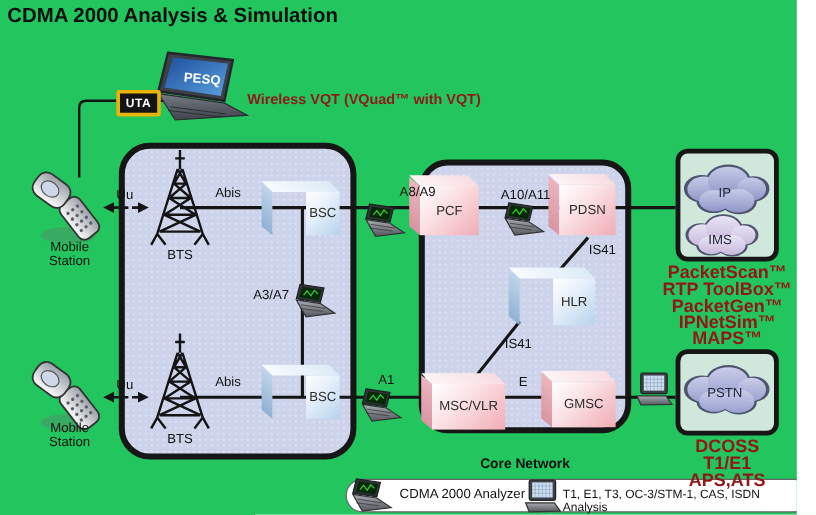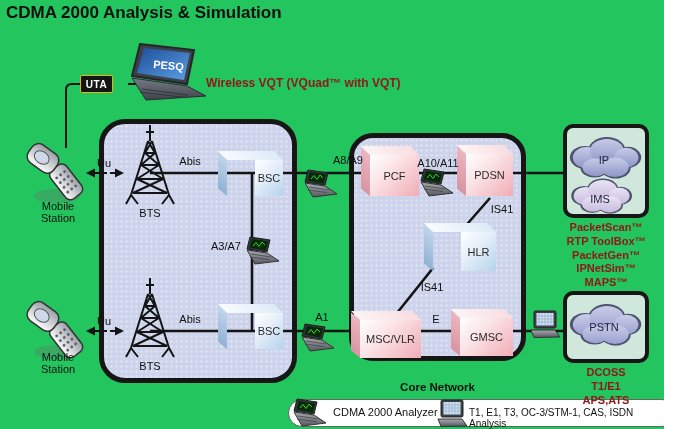--- a/index.html
+++ b/index.html
@@ -25,25 +25,25 @@
               align-items:center;justify-content:center;font-size:11px;color:#2a2a2a;}
   .blue .face{background:linear-gradient(135deg,#ffffff 0%,#e7f0fa 40%,#b7d3ec 100%);margin-left:28px;}
   .blue .topf{background:linear-gradient(90deg,#f8fbfe,#dcebf7);}
   .blue .side{background:linear-gradient(180deg,#c0d5ea,#8fb2d4);}
   .pink .face{background:linear-gradient(135deg,#ffffff 0%,#fbe2e5 40%,#f0acb5 100%);}
   .pink .topf{background:linear-gradient(90deg,#fdf4f5,#f8dde1);}
   .pink .side{background:linear-gradient(180deg,#ecb6bf,#d894a1);}
   
   #title{position:absolute;left:6px;top:3px;z-index:3;font-size:17px;font-weight:bold;color:#101010;}
   #vqt{position:absolute;left:206px;top:76px;z-index:3;font-size:12px;font-weight:bold;color:#921717;}
-  #uta{position:absolute;left:80px;top:75px;width:31px;height:16px;z-index:3;background:#141414;
-       border:1px solid #eab308;border-radius:2px;color:#fff;font-size:10px;font-weight:bold;
+  #uta{position:absolute;left:97px;top:75px;width:31px;height:16px;z-index:3;background:#141414;
+       border:3px solid #eab308;border-radius:2px;color:#fff;font-size:10px;font-weight:bold;
        display:flex;align-items:center;justify-content:center;letter-spacing:.5px;}
   .tools{position:absolute;z-index:3;text-align:center;color:#921717;font-weight:bold;
-         font-size:11px;line-height:13.8px;}
+         font-size:15px;line-height:13.8px;}
   #legend{position:absolute;left:288px;top:399px;width:388px;height:28px;z-index:1;
           background:#fff;border:1.5px solid #666;border-radius:14px;box-sizing:border-box;}
   .legtxt{position:absolute;z-index:3;color:#111;}
   #ms1,#ms2{width:60px;}
 </style>
 </head>
 <body>
 
 <div id="stage">
 
@@ -217,21 +217,21 @@
   <div class="node blue" style="left:218px;top:151px;width:65px;height:45px;">
     <div class="topf"></div>
       <div class="side"></div>
     <div class="face">BSC</div>
   </div>
   <div class="node blue" style="left:218px;top:304px;width:65px;height:45px;">
     <div class="topf"></div>
       <div class="side"></div>
     <div class="face">BSC</div>
   </div>
-  <div class="node pink" style="left:361px;top:146px;width:58px;height:50px;">
+  <div class="node pink" style="left:341px;top:146px;width:58px;height:50px;">
     <div class="topf"></div>
       <div class="side"></div>
     <div class="face">PCF</div>
   </div>
   <div class="node pink" style="left:457px;top:145px;width:56px;height:51px;">
     <div class="topf"></div>
       <div class="side"></div>
     <div class="face">PDSN</div>
   </div>
   <div class="node blue" style="left:424px;top:223px;width:72px;height:48px;">

